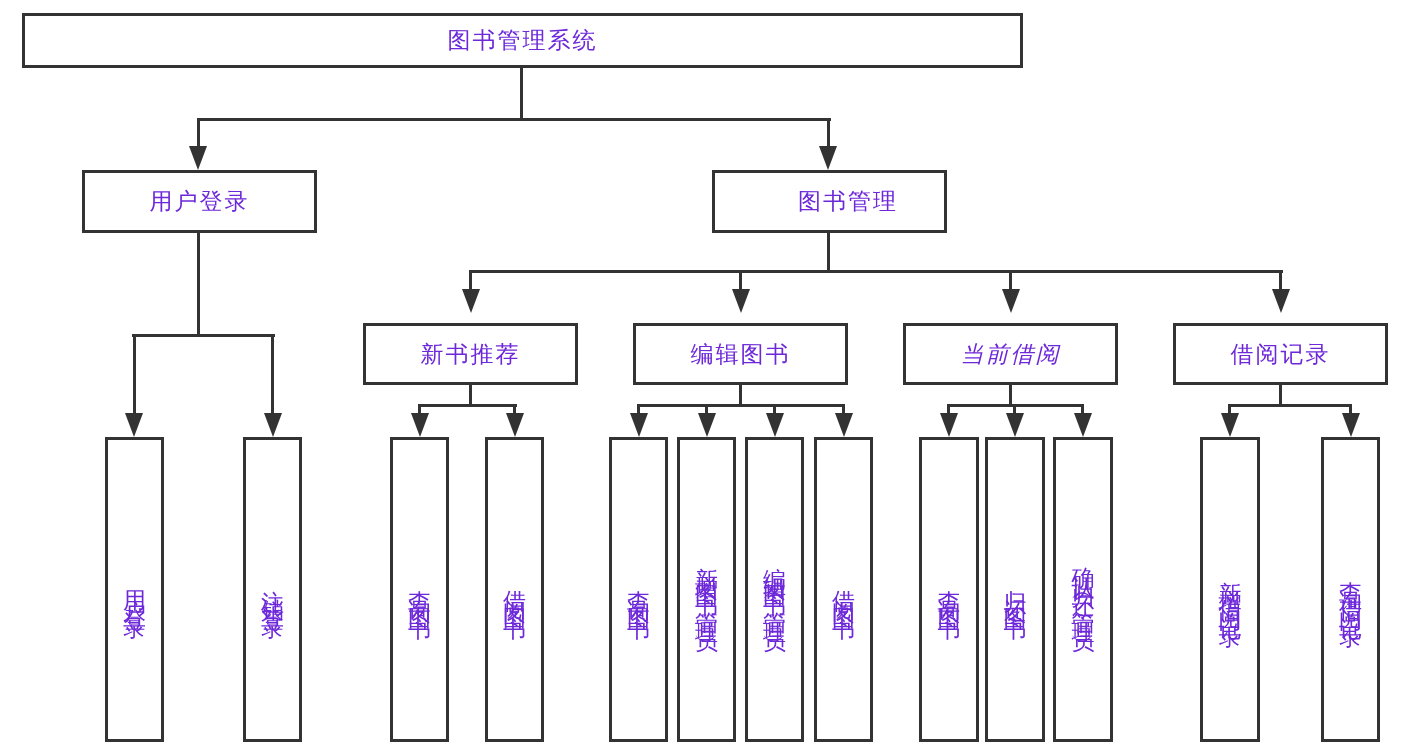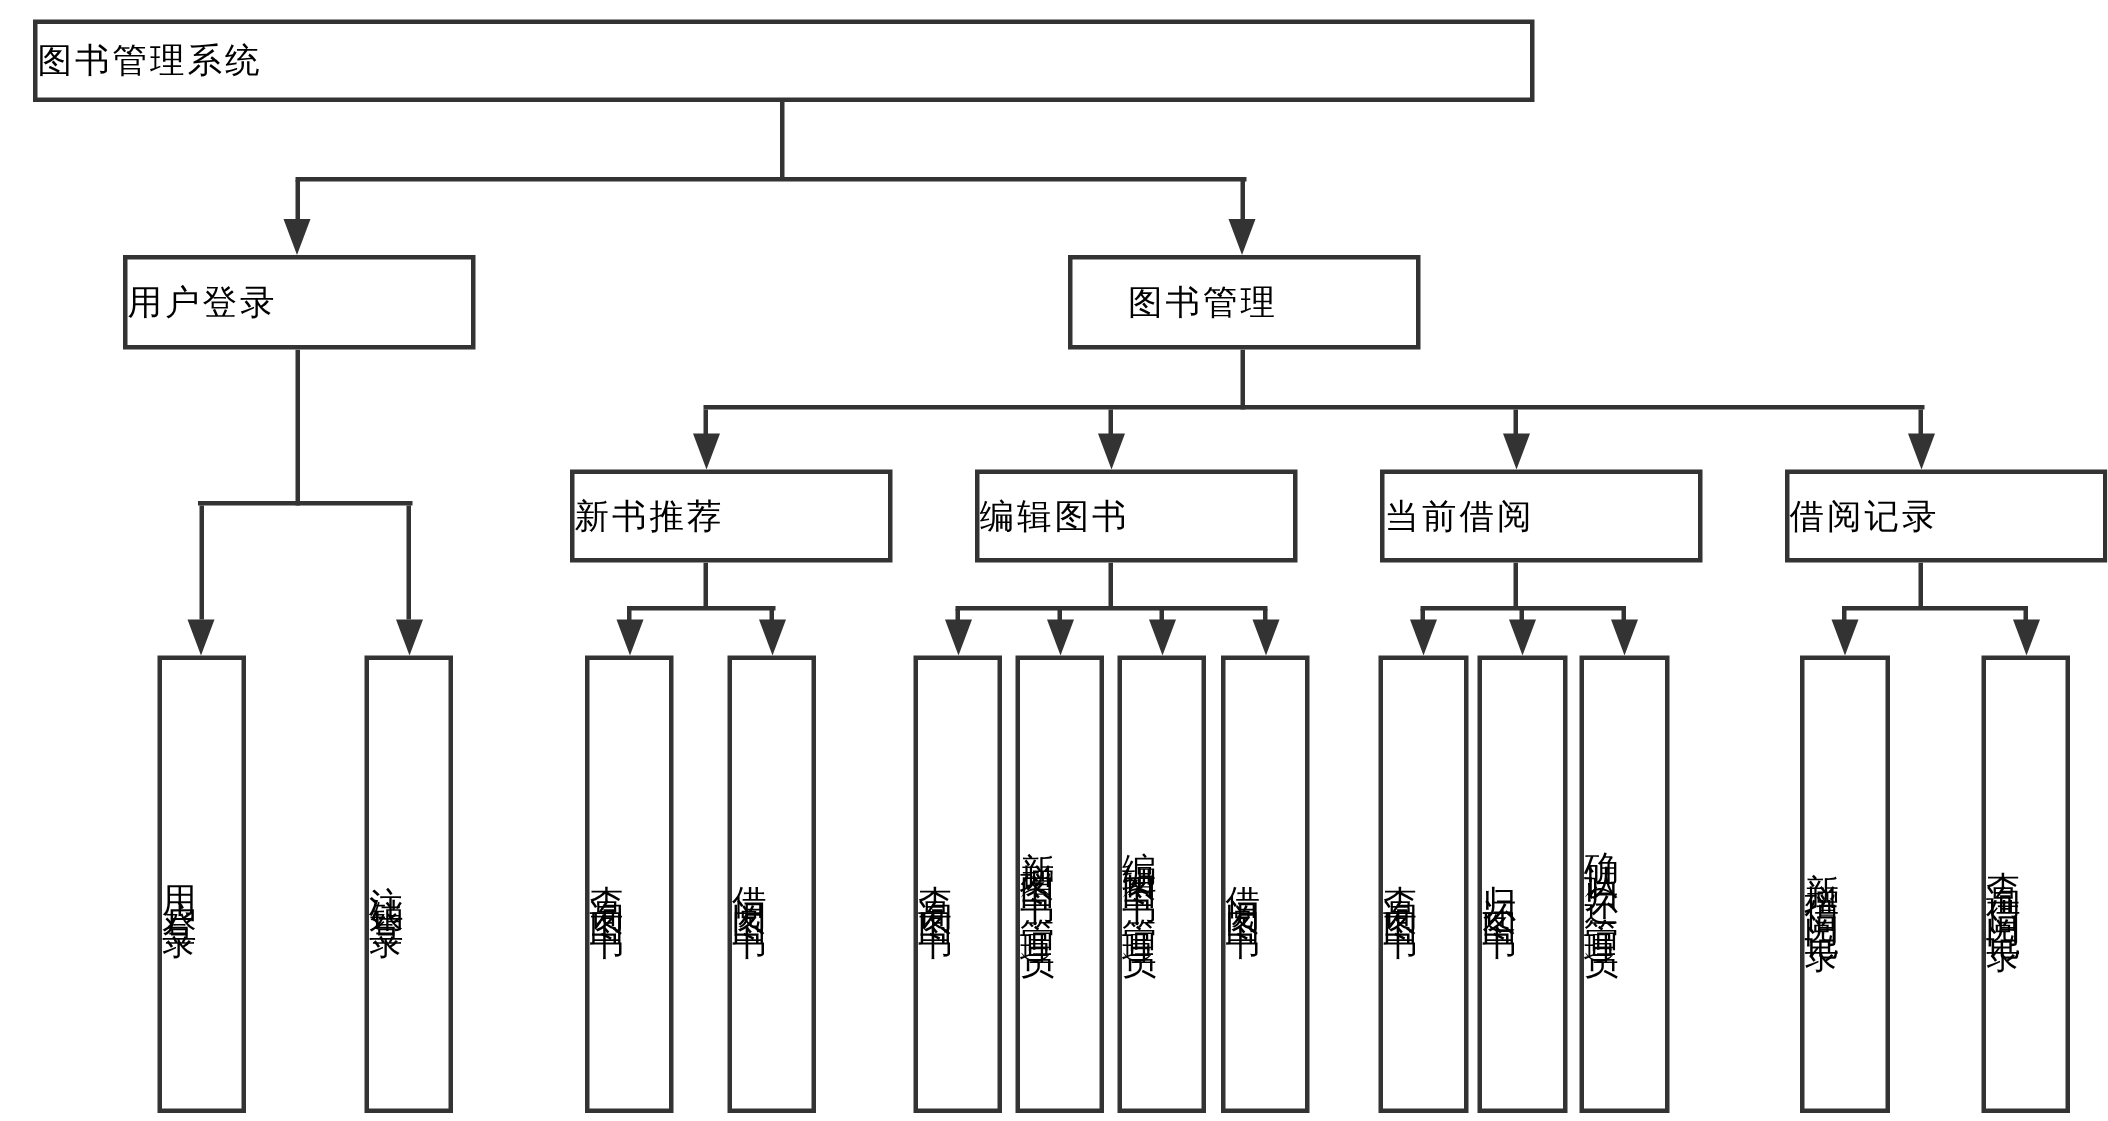--- a/index.html
+++ b/index.html
@@ -11,30 +11,31 @@
     overflow: hidden;
     font-family: "Liberation Sans", "DejaVu Sans", sans-serif;
   }
   .box {
     position: absolute;
     box-sizing: border-box;
     border: 3px solid #333333;
     background: #ffffff;
     display: flex;
     align-items: center;
-    color: #000000;
+    justify-content: center;
+    color: #6d28d9;
   }
   .hlabel {
     font-size: 23px;
     letter-spacing: 2px;
     white-space: nowrap;
   }
   .root-box   { left: 22px;  top: 13px;  width: 1001px; height: 55px; }
   .l2-box     { top: 170px;  width: 235px; height: 63px; }
-  .l3-box     { top: 313px;  width: 215px; height: 62px; margin-left: 17px; }
+  .l3-box     { top: 323px;  width: 215px; height: 62px; }
   .leaf       { top: 437px;  width: 59px;  height: 305px; }
   .leaf-w60   { width: 60px; }
   .vlabel {
     writing-mode: vertical-rl;
     font-size: 23px;
     letter-spacing: 9px;
     line-height: 1;
     white-space: nowrap;
   }
   .vline, .hline { position: absolute; background: #333333; }
@@ -135,21 +136,21 @@
   <div class="box l2-box" style="left:712px;padding-left:37px;">
     <span class="hlabel">图书管理</span>
   </div>
 
   <div class="box l3-box" style="left:363px;">
     <span class="hlabel">新书推荐</span>
   </div>
   <div class="box l3-box" style="left:633px;">
     <span class="hlabel">编辑图书</span>
   </div>
-  <div class="box l3-box" style="left:903px;">
+  <div class="box l3-box" style="left:903px;font-style:italic;">
     <span class="hlabel">当前借阅</span>
   </div>
   <div class="box l3-box" style="left:1173px;">
     <span class="hlabel">借阅记录</span>
   </div>
 
   <div class="box leaf" style="left:105px;">
     <span class="vlabel">用户登录</span>
   </div>
   <div class="box leaf" style="left:243px;">

